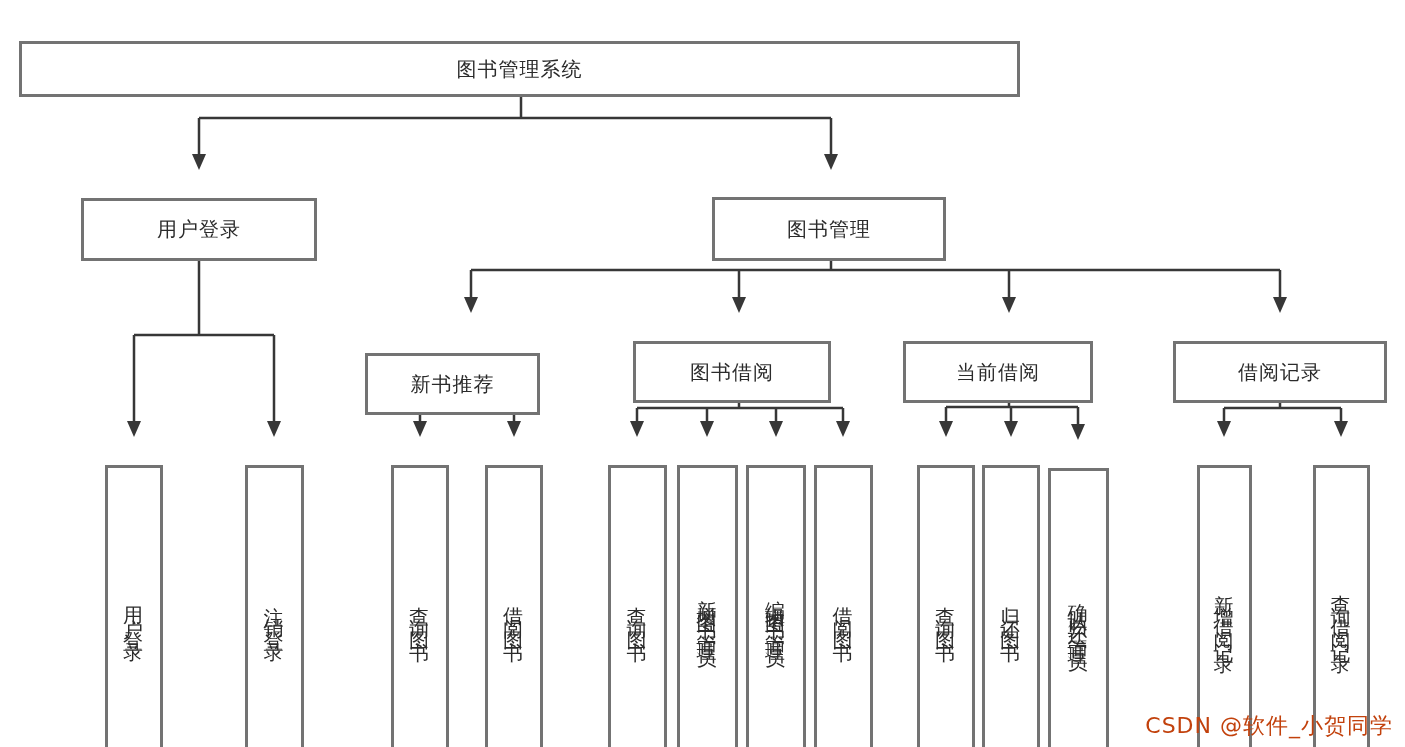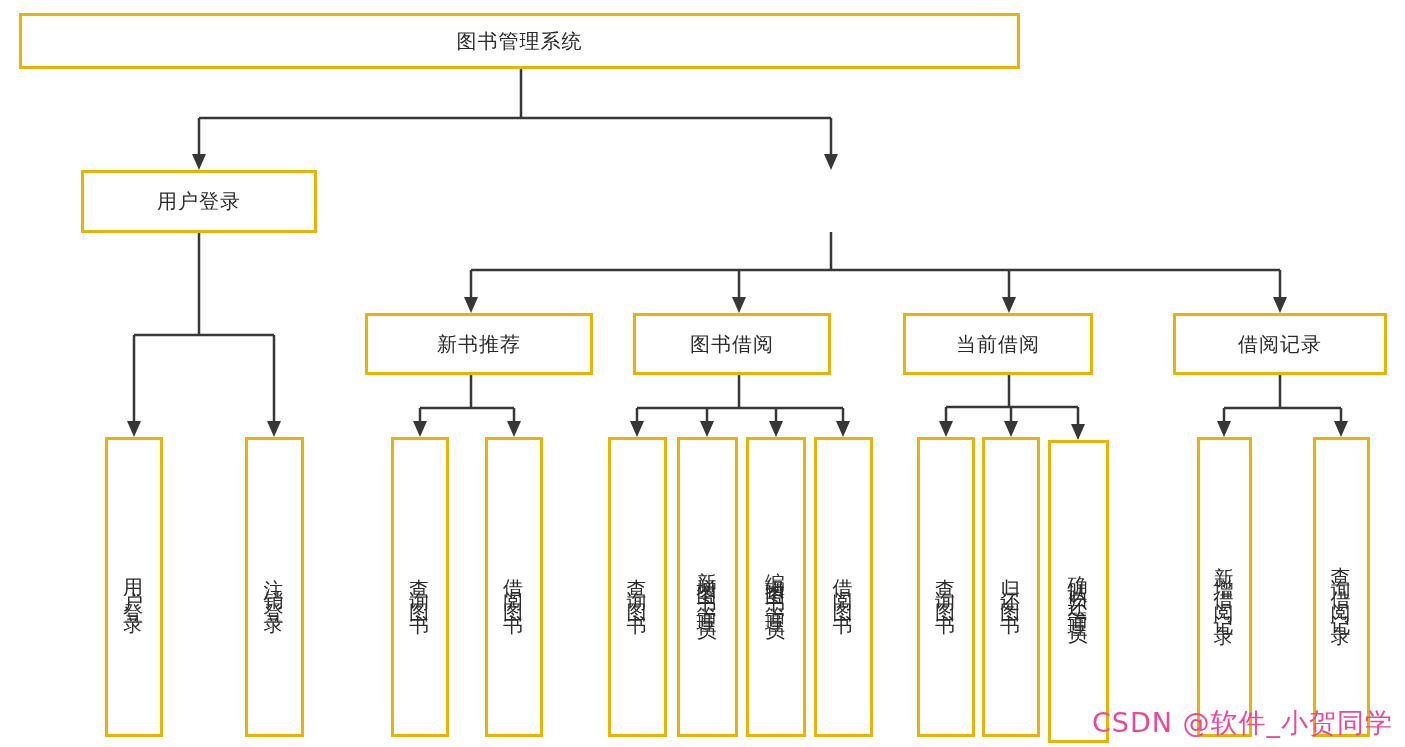--- a/index.html
+++ b/index.html
@@ -3,33 +3,33 @@
 <meta charset="utf-8">
 <style>
   html,body{margin:0;padding:0;background:#ffffff;}
   #canvas{
     position:relative;width:1405px;height:747px;background:#ffffff;overflow:hidden;
     font-family:"DejaVu Sans","Liberation Sans",sans-serif;color:#2b2b2b;
   }
   #connectors{position:absolute;left:0;top:0;z-index:1;}
   .node{
     position:absolute;box-sizing:border-box;background:#ffffff;
-    border:3px solid #eab308;z-index:2;
-    display:flex;align-items:center;justify-content:center;
+    border:3px solid #737373;z-index:2;
+    display:flex;align-items:center;justify-content:center;margin-top:28px;
   }
   .hbox{font-size:20px;letter-spacing:1px;}
   .vbox{
     writing-mode:vertical-rl;text-orientation:mixed;
     font-size:20px;letter-spacing:12px;
   }
   .vbox-long{letter-spacing:7px;}
   .vbox span,.hbox span{display:block;}
   #watermark{
     position:absolute;right:12px;bottom:6px;z-index:5;
-    font-size:27px;color:#ec4899;letter-spacing:1px;
+    font-size:22px;color:#c2410c;letter-spacing:1px;
   }
 </style>
 </head>
 <body>
 
 <div id="canvas">
 
   <svg id="connectors" width="1405" height="747" viewBox="0 0 1405 747">
     <g stroke="#373737" stroke-width="2.5" fill="none">
       <path d="M521,68 V118 M199,118 H831 M199,118 V156 M831,118 V156"></path>
@@ -63,22 +63,25 @@
     </g>
   </svg>
 
   <div class="node hbox" style="left:19px;top:13px;width:1001px;height:56px;">
     <span>图书管理系统</span>
   </div>
 
   <div class="node hbox" style="left:81px;top:170px;width:236px;height:63px;">
     <span>用户登录</span>
   </div>
+  <div class="node hbox" style="left:712px;top:169px;width:234px;height:64px;">
+    <span>图书管理</span>
+  </div>
 
-  <div class="node hbox" style="left:365px;top:313px;width:228px;height:62px;">
+  <div class="node hbox" style="left:365px;top:325px;width:175px;height:62px;">
     <span>新书推荐</span>
   </div>
   <div class="node hbox" style="left:633px;top:313px;width:198px;height:62px;">
     <span>图书借阅</span>
   </div>
   <div class="node hbox" style="left:903px;top:313px;width:190px;height:62px;">
     <span>当前借阅</span>
   </div>
   <div class="node hbox" style="left:1173px;top:313px;width:214px;height:62px;text-align:center;">
     <span>借阅记录</span>

